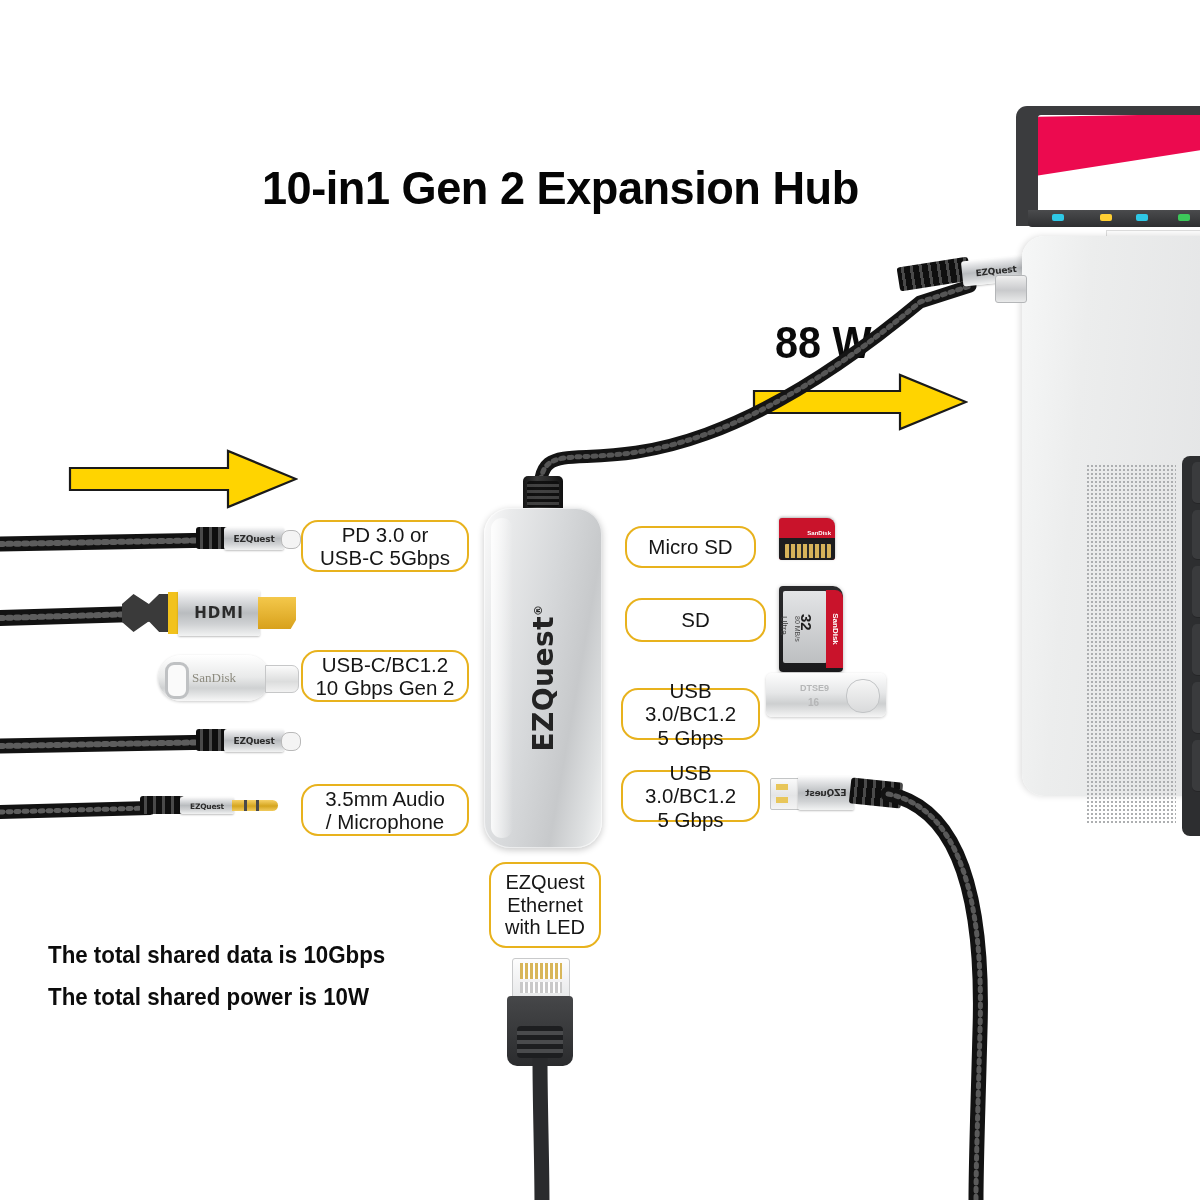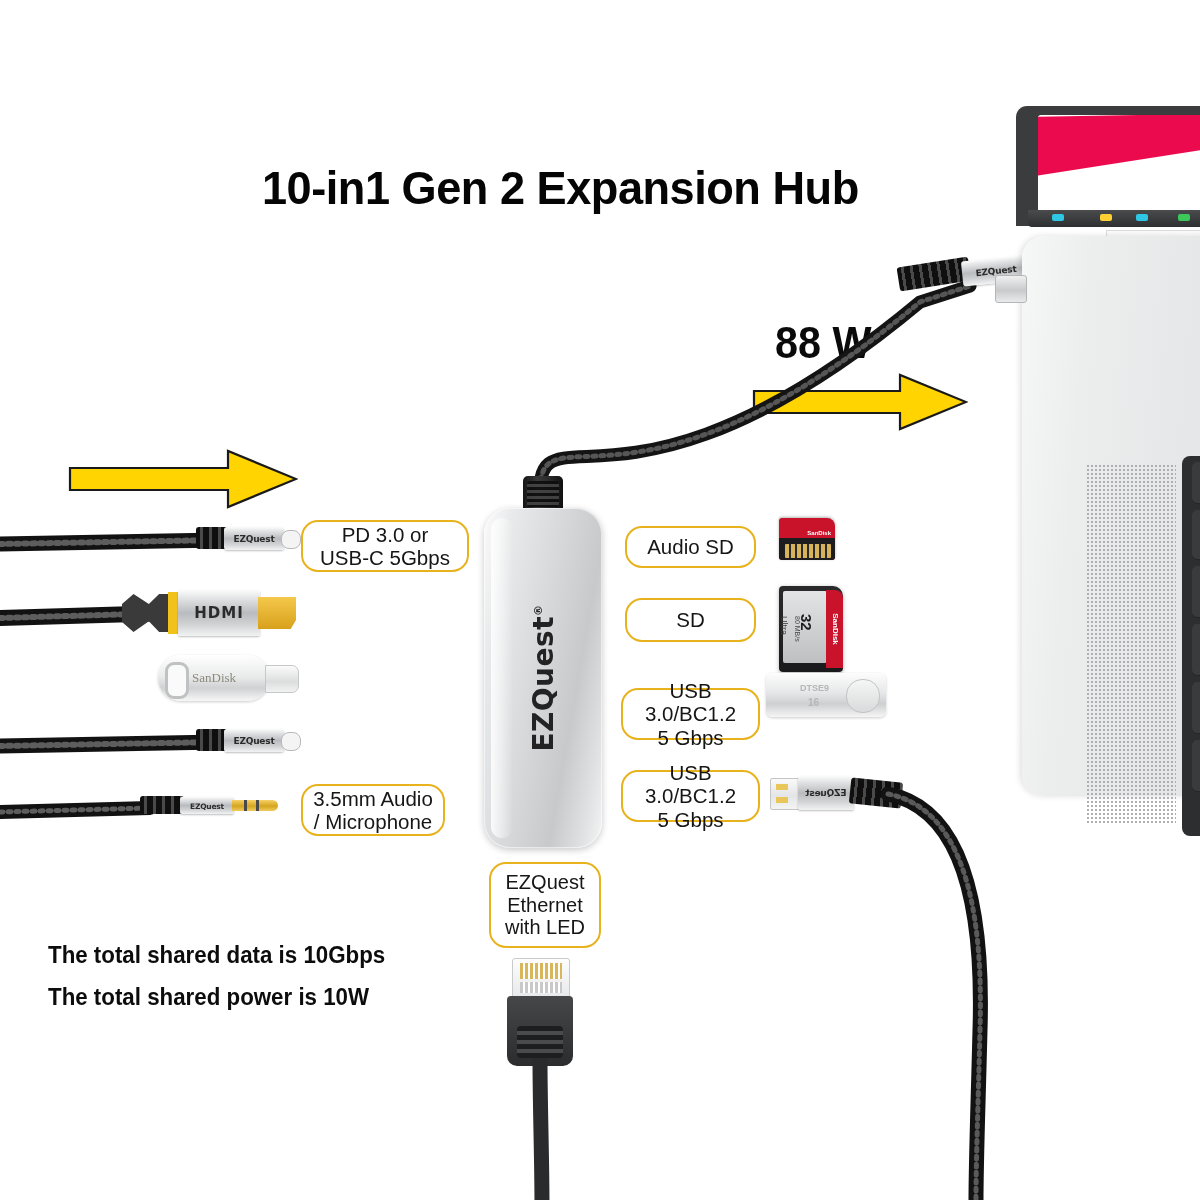--- a/index.html
+++ b/index.html
@@ -195,36 +195,42 @@
   <div class="abs" style="left:256px;top:800px;width:3px;height:11px;background:#4a4a4a;"></div>
 
   <div class="pill" style="left:301px;top:520px;width:168px;height:52px;">
     <div>
       <span>PD 3.0 or</span>
       <span>USB-C 5Gbps</span>
     </div>
   </div>
 
 
-
-
-  <div class="pill" style="left:301px;top:784px;width:144px;height:52px;">
+  <div class="pill" style="left:301px;top:650px;width:168px;height:52px;">
+    <div>
+      <span>USB-C/BC1.2</span>
+      <span>10 Gbps Gen 2</span>
+    </div>
+  </div>
+
+
+  <div class="pill" style="left:301px;top:784px;width:168px;height:52px;">
     <div>
       <span>3.5mm Audio</span>
       <span>/ Microphone</span>
     </div>
   </div>
 
   <div class="pill" style="left:625px;top:526px;width:131px;height:42px;">
     <div>
-        <span>Audio SD</span>
+        <span>Micro SD</span>
       </div>
   </div>
 
-  <div class="pill" style="left:625px;top:598px;width:131px;height:44px;">
+  <div class="pill" style="left:625px;top:598px;width:141px;height:44px;">
     <div>
         <span>SD</span>
       </div>
   </div>
 
   <div class="pill" style="left:621px;top:688px;width:139px;height:52px;">
     <div>
       <span>USB 3.0/BC1.2</span>
       <span>5 Gbps</span>
     </div>

